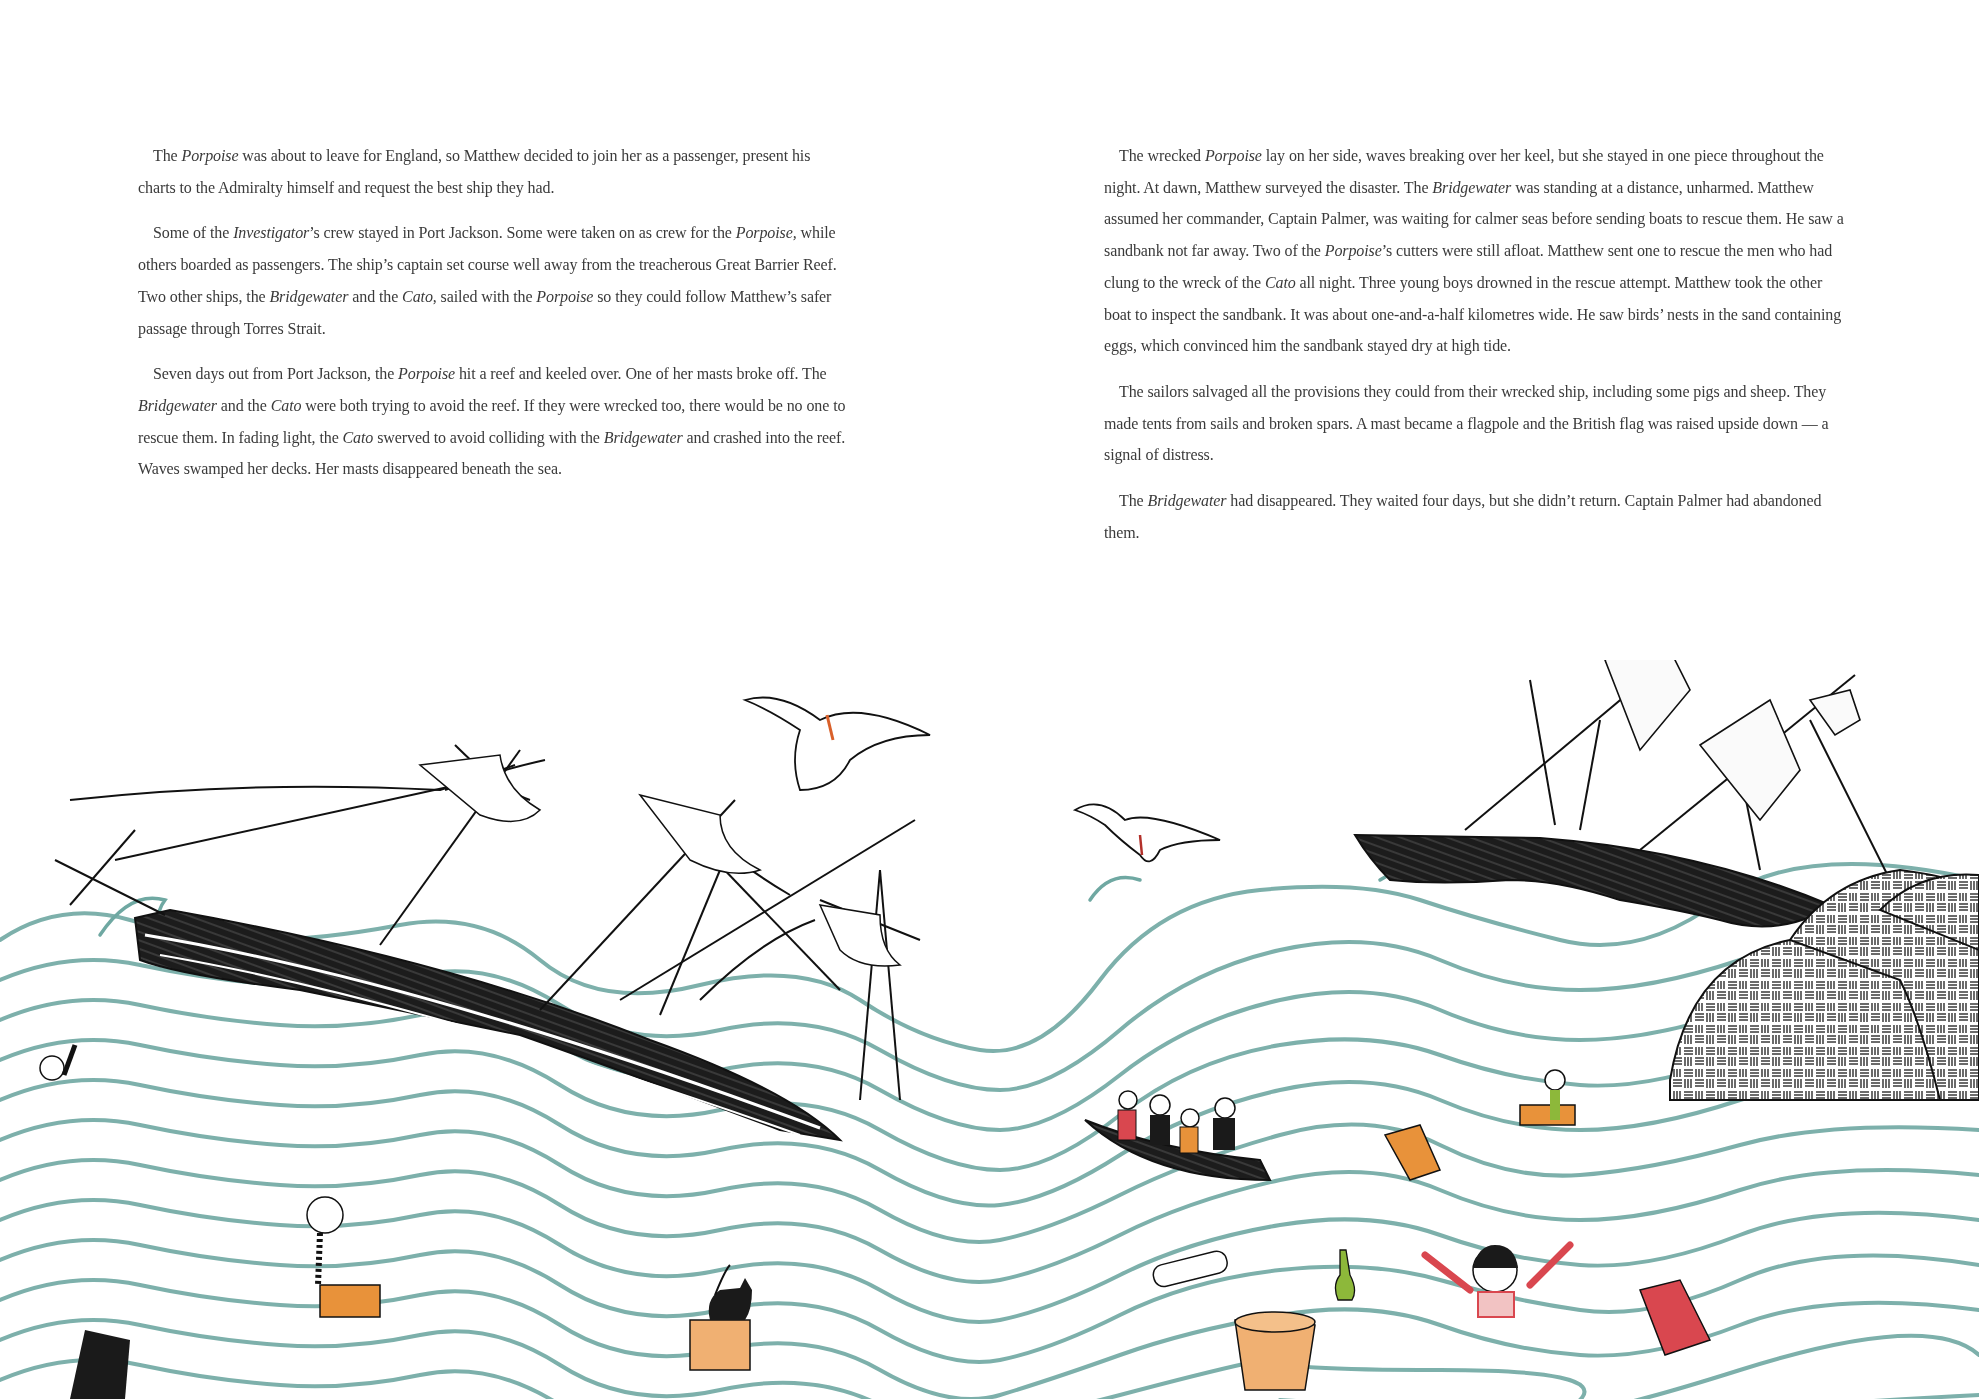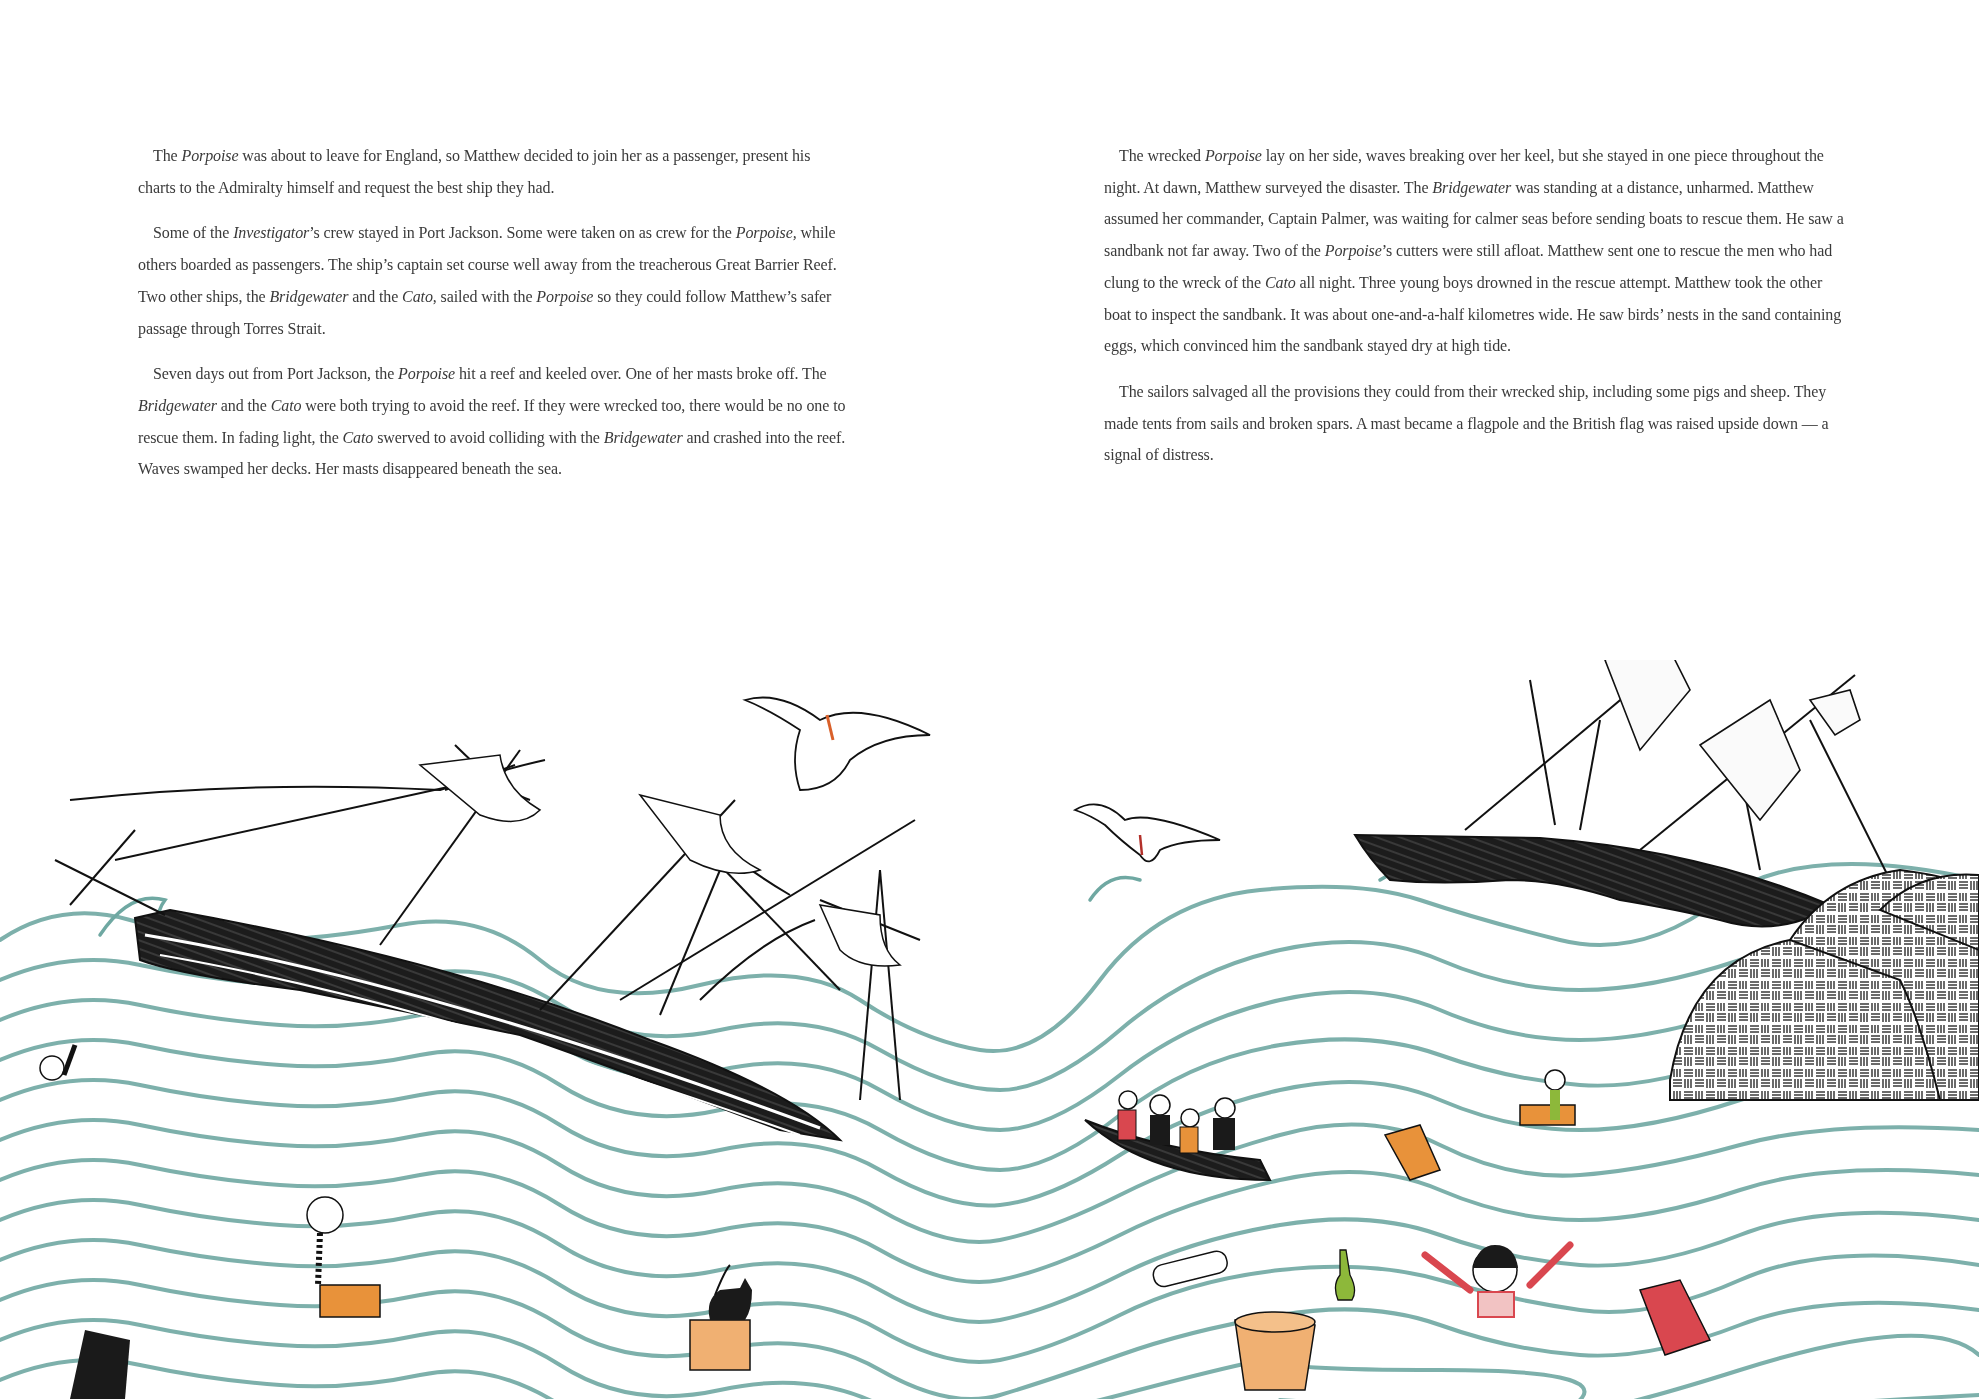--- a/index.html
+++ b/index.html
@@ -16,20 +16,21 @@
 <body>
 
 <div class="col col-left">
     <p><span>The </span><i>Porpoise</i><span> was about to leave for England, so Matthew decided to join her as a passenger, present his charts to the Admiralty himself and request the best ship they had.</span></p>
     <p><span>Some of the </span><i>Investigator</i><span>’s crew stayed in Port Jackson. Some were taken on as crew for the </span><i>Porpoise,</i><span> while others boarded as passengers. The ship’s captain set course well away from the treacherous Great Barrier Reef. Two other ships, the </span><i>Bridgewater</i><span> and the </span><i>Cato</i><span>, sailed with the </span><i>Porpoise</i><span> so they could follow Matthew’s safer passage through Torres Strait.</span></p>
     <p><span>Seven days out from Port Jackson, the </span><i>Porpoise</i><span> hit a reef and keeled over. One of her masts broke off. The </span><i>Bridgewater</i><span> and the </span><i>Cato</i><span> were both trying to avoid the reef. If they were wrecked too, there would be no one to rescue them. In fading light, the </span><i>Cato</i><span> swerved to avoid colliding with the </span><i>Bridgewater</i><span> and crashed into the reef. Waves swamped her decks. Her masts disappeared beneath the sea.</span></p>
   </div>
 <div class="col col-right">
     <p><span>The wrecked </span><i>Porpoise</i><span> lay on her side, waves breaking over her keel, but she stayed in one piece throughout the night. At dawn, Matthew surveyed the disaster. The </span><i>Bridgewater</i><span> was standing at a distance, unharmed. Matthew assumed her commander, Captain Palmer, was waiting for calmer seas before sending boats to rescue them. He saw a sandbank not far away. Two of the </span><i>Porpoise</i><span>’s cutters were still afloat. Matthew sent one to rescue the men who had clung to the wreck of the </span><i>Cato</i><span> all night. Three young boys drowned in the rescue attempt. Matthew took the other boat to inspect the sandbank. It was about one-and-a-half kilometres wide. He saw birds’ nests in the sand containing eggs, which convinced him the sandbank stayed dry at high tide.</span></p>
     <p><span>The sailors salvaged all the provisions they could from their wrecked ship, including some pigs and sheep. They made tents from sails and broken spars. A mast became a flagpole and the British flag was raised upside down — a signal of distress.</span></p>
+    <p><span>The </span><i>Bridgewater</i><span> had disappeared. They waited four days, but she didn’t return. Captain Palmer had abandoned them.</span></p>
   </div>
 
 <svg class="illustration" viewBox="0 660 1979 739" xmlns="http://www.w3.org/2000/svg">
   <defs>
     <pattern id="hatch" width="8" height="8" patternUnits="userSpaceOnUse" patternTransform="rotate(20)">
       <rect width="8" height="8" fill="#1c1c1c"></rect>
       <line x1="0" y1="4" x2="8" y2="4" stroke="#555" stroke-width="1"></line>
     </pattern>
     <pattern id="rockhatch" width="22" height="22" patternUnits="userSpaceOnUse">
       <rect width="22" height="22" fill="#fff"></rect>

